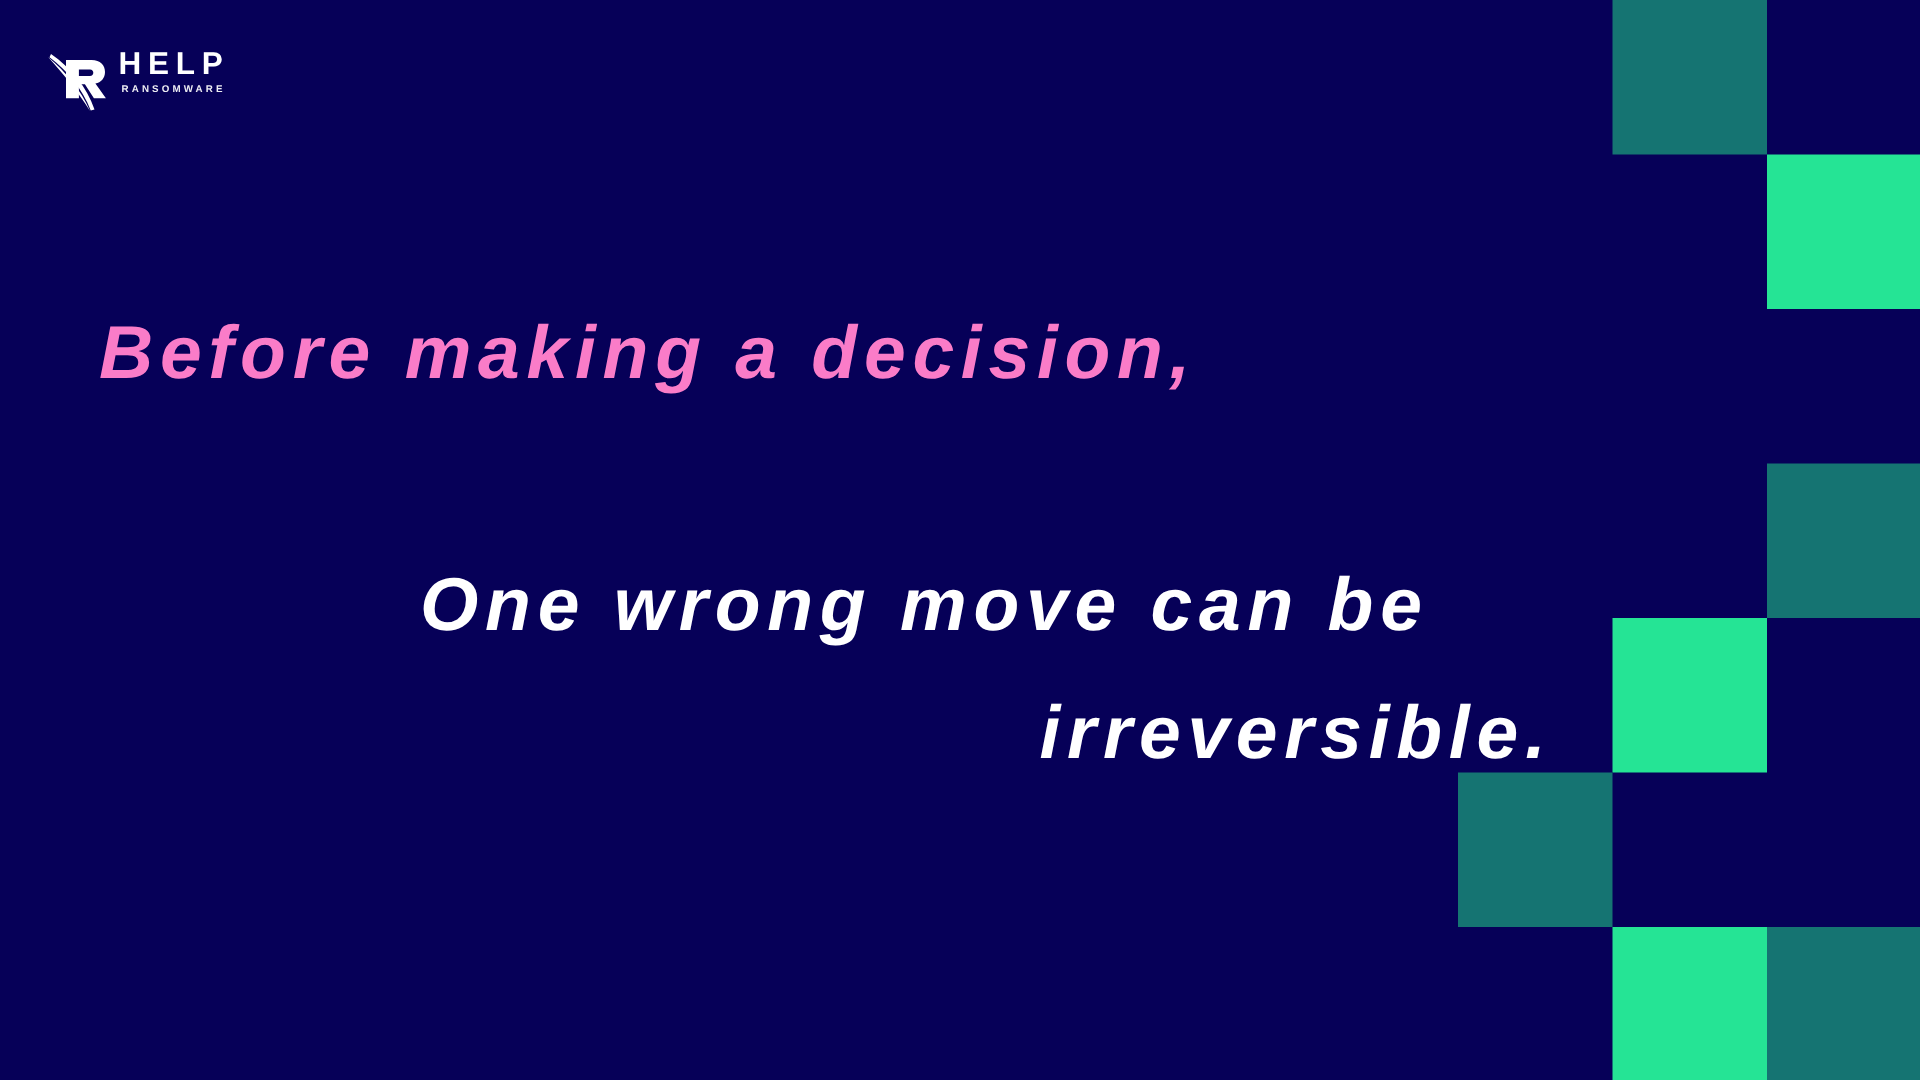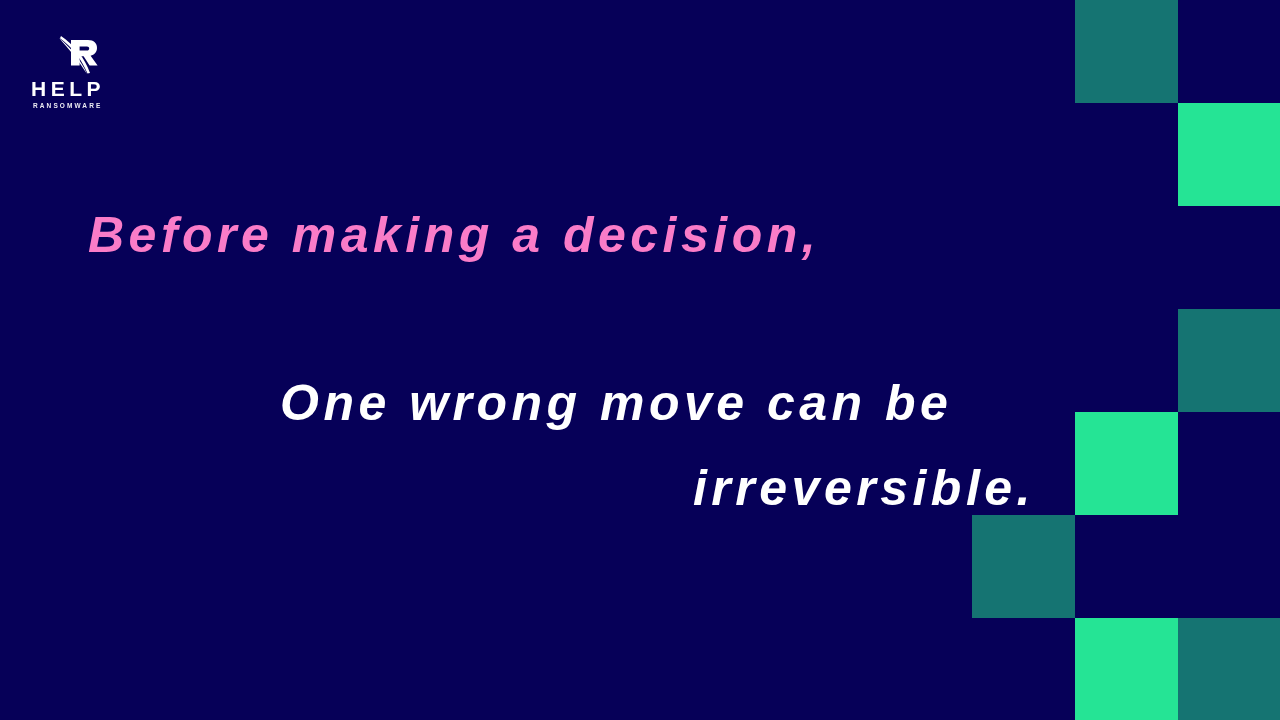--- a/index.html
+++ b/index.html
@@ -29,23 +29,22 @@
     height: 103px;
   }
 
   
   .logo {
     position: absolute;
     left: 30px;
     top: 30px;
     z-index: 3;
     display: flex;
-    align-items: flex-end;
+    align-items: flex-start;
     height: 48px;
-    flex-direction: column;
   }
   .logo-mark {
     width: 46px;
     height: 46px;
     display: block;
     flex: 0 0 auto;
     margin-right: 2px;
   }
   .logo-words {
     display: flex;
@@ -83,21 +82,21 @@
     white-space: nowrap;
     font-weight: bold;
     font-style: italic;
     font-size: 50px;
     letter-spacing: 4.5px;
     line-height: 1;
   }
   .line-pink { color: #fa7cc8; }
   .line-white { color: #ffffff; }
 
-  .line-1 { left: 66px; top: 210px; margin-left: 22px; }
+  .line-1 { left: 66px; top: 210px; }
   .line-2 { left: 66px; top: 295px; }
   .line-3 { left: 280px; top: 378px; }
   .line-4 { right: 245px; top: 463px; }
 </style>
 </head>
 <body>
 
 <div id="slide" style="background: rgb(6, 0, 88);">
 
   <div class="block-layer">

